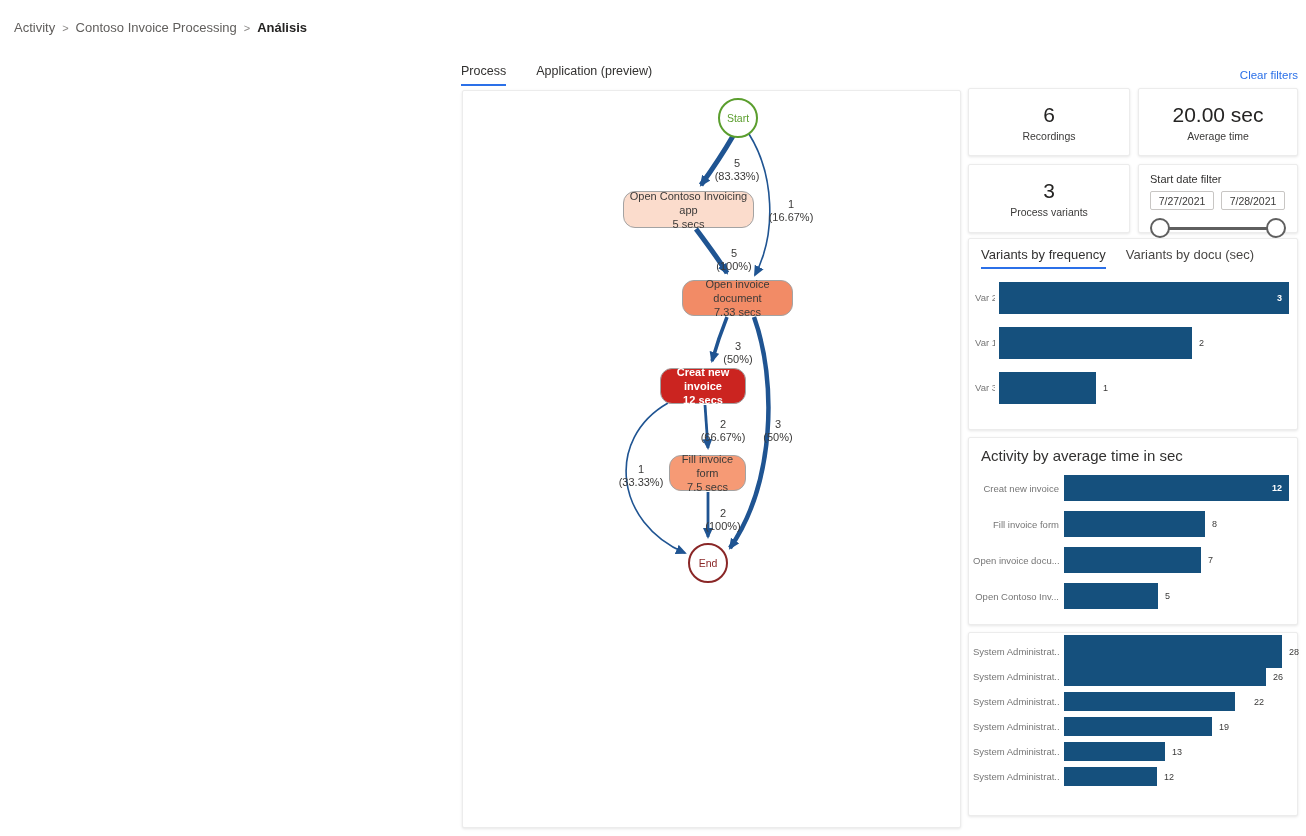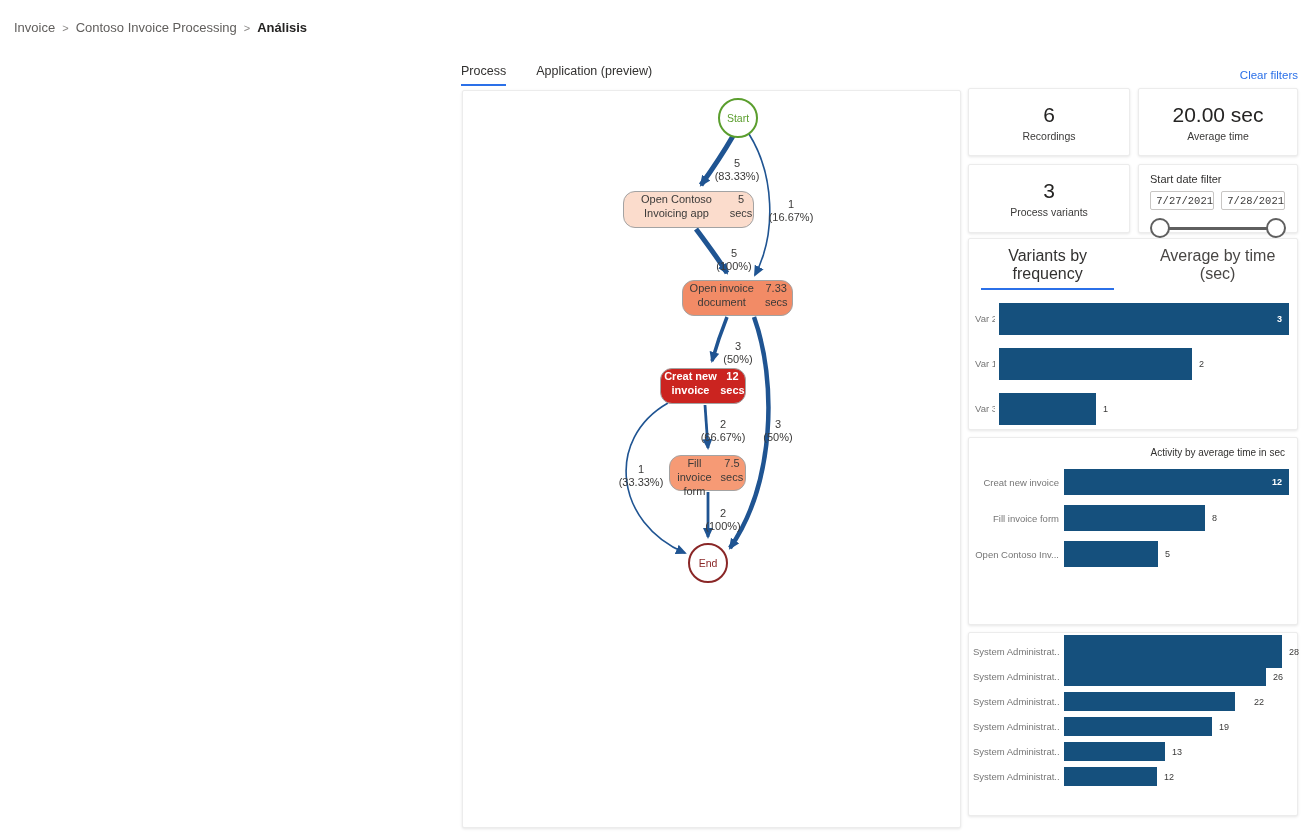--- a/index.html
+++ b/index.html
@@ -23,67 +23,67 @@
 
   
   .card { position:absolute; background:#fff; border:1px solid #ececec; border-radius:2px;
     box-shadow:0 1px 3px rgba(0,0,0,.10); }
 
   
   .graph-panel { left:462px; top:90px; width:499px; height:738px; }
   .graph-panel svg { position:absolute; left:0; top:0; }
 
   .pm-node { position:absolute; border:1.5px solid #a3a3a3; border-radius:12px;
-    display:flex; flex-direction:row; justify-content:center; text-align:center;
+    display:flex; flex-direction:column; justify-content:center; text-align:center;
     font-size:11px; line-height:14px; cursor:pointer; }
   .pm-circle { position:absolute; width:40px; height:40px; border-radius:50%; background:#fff;
     display:flex; align-items:center; justify-content:center; font-size:10.5px; cursor:pointer; }
   .pm-start { border:2px solid #5b9e2e; color:#5b9e2e; }
   .pm-end { border:2px solid #8a2727; color:#8a2727; }
   .edge-label { position:absolute; transform:translate(-50%,-50%); text-align:center;
     font-size:11px; line-height:12.5px; color:#3b3a39; white-space:nowrap; }
 
   
   .kpi { display:flex; flex-direction:column; align-items:center; justify-content:center; }
   .kpi-value { font-size:21px; font-weight:300; color:#252423; }
   .kpi-label { font-size:10.5px; color:#3b3a39; margin-top:3px; }
 
   
   .datefilter { padding:8px 11px; }
   .datefilter-label { font-size:11px; color:#323130; }
   .date-inputs { display:flex; gap:7px; margin-top:6px; }
   .date-inputs input { width:64px; height:19px; border:1px solid #c8c6c4; border-radius:2px;
-    font-size:10.5px; color:#3b3a39; text-align:right; font-family:Liberation Mono, monospace; }
+    font-size:10.5px; color:#3b3a39; text-align:center; font-family:Liberation Sans, sans-serif; }
   .slider { position:relative; height:24px; margin-top:7px; }
   .slider-track { position:absolute; left:10px; right:10px; top:10px; height:3px; background:#5f5f5f; }
   .slider-handle { position:absolute; top:1px; width:20px; height:20px; border-radius:50%;
     background:#fff; border:2px solid #5f5f5f; cursor:pointer; }
   .slider-handle.left { left:0; }
   .slider-handle.right { right:0; }
 
   
-  .chart-title { font-size:10px; color:#323130; padding:9px 12px 0 12px;text-align:right; }
-  .variants-tabs { display:flex; gap:36px; padding:8px 12px 0 12px; font-size:16px;text-align:center; }
+  .chart-title { font-size:15px; color:#323130; padding:9px 12px 0 12px; }
+  .variants-tabs { display:flex; gap:20px; padding:8px 12px 0 12px; font-size:13px; }
   .vtab { padding-bottom:5px; cursor:pointer; color:#323130; }
   .vtab.active { border-bottom:2px solid var(--link); }
   .vtab.inactive { color:#484644; }
 
   .chart-body { margin-top:6px; }
   .bar-row { display:flex; align-items:center; }
   .bar-cat { font-size:9.5px; color:#767676; overflow:hidden; white-space:nowrap; flex:none; }
   .bar-track { position:relative; flex:none; }
   .bar-fill { height:100%; background:var(--bar); cursor:pointer; }
   .bar-val { position:absolute; top:50%; transform:translateY(-50%); font-size:9px; color:#3b3a39; }
   .bar-val.inside { color:#fff; font-weight:700; }
 </style>
 </head>
 <body>
 
 <div class="breadcrumb">
-  <span class="crumb">Invoice</span>
+  <span class="crumb">Activity</span>
   <span class="sep">&gt;</span>
   <span class="crumb">Contoso Invoice Processing</span>
   <span class="sep">&gt;</span>
   <span class="crumb current">Análisis</span>
 </div>
 
 <div class="main-tabs">
   <div class="main-tab active">Process</div>
   <div class="main-tab">Application (preview)</div>
 </div>
@@ -159,21 +159,21 @@
   <div class="slider">
     <div class="slider-track"></div>
     <div class="slider-handle left"></div>
     <div class="slider-handle right"></div>
   </div>
 </div>
 
 <div class="card" style="left:968px;top:238px;width:330px;height:192px">
   <div class="variants-tabs">
     <div class="vtab active">Variants by frequency</div>
-    <div class="vtab inactive">Average by time (sec)</div>
+    <div class="vtab inactive">Variants by docu (sec)</div>
   </div>
   <div class="chart-body" id="chart-variants">
       <div class="bar-row" style="height: 45px; padding-left: 6px;">
         <div class="bar-cat" style="width: 20px; margin-right: 4px; text-align: left;">Var 2</div>
         <div class="bar-track" style="width: 290px; height: 32px;">
           <div class="bar-fill" style="width: 290px;"></div>
           <span class="bar-val inside" style="right: 7px;">3</span>
         </div>
       </div>
       <div class="bar-row" style="height: 45px; padding-left: 6px;">
@@ -204,20 +204,27 @@
         </div>
       </div>
       <div class="bar-row" style="height: 36px; padding-left: 4px;">
         <div class="bar-cat" style="width: 86px; margin-right: 5px; text-align: right;">Fill invoice form</div>
         <div class="bar-track" style="width: 225px; height: 26px;">
           <div class="bar-fill" style="width: 141px;"></div>
           <span class="bar-val" style="left: 148px;">8</span>
         </div>
       </div>
       <div class="bar-row" style="height: 36px; padding-left: 4px;">
+        <div class="bar-cat" style="width: 86px; margin-right: 5px; text-align: right;">Open invoice docu...</div>
+        <div class="bar-track" style="width: 225px; height: 26px;">
+          <div class="bar-fill" style="width: 137px;"></div>
+          <span class="bar-val" style="left: 144px;">7</span>
+        </div>
+      </div>
+      <div class="bar-row" style="height: 36px; padding-left: 4px;">
         <div class="bar-cat" style="width: 86px; margin-right: 5px; text-align: right;">Open Contoso Inv...</div>
         <div class="bar-track" style="width: 225px; height: 26px;">
           <div class="bar-fill" style="width: 94px;"></div>
           <span class="bar-val" style="left: 101px;">5</span>
         </div>
       </div>
     </div>
 </div>
 
 <div class="card" style="left:968px;top:632px;width:330px;height:184px">

